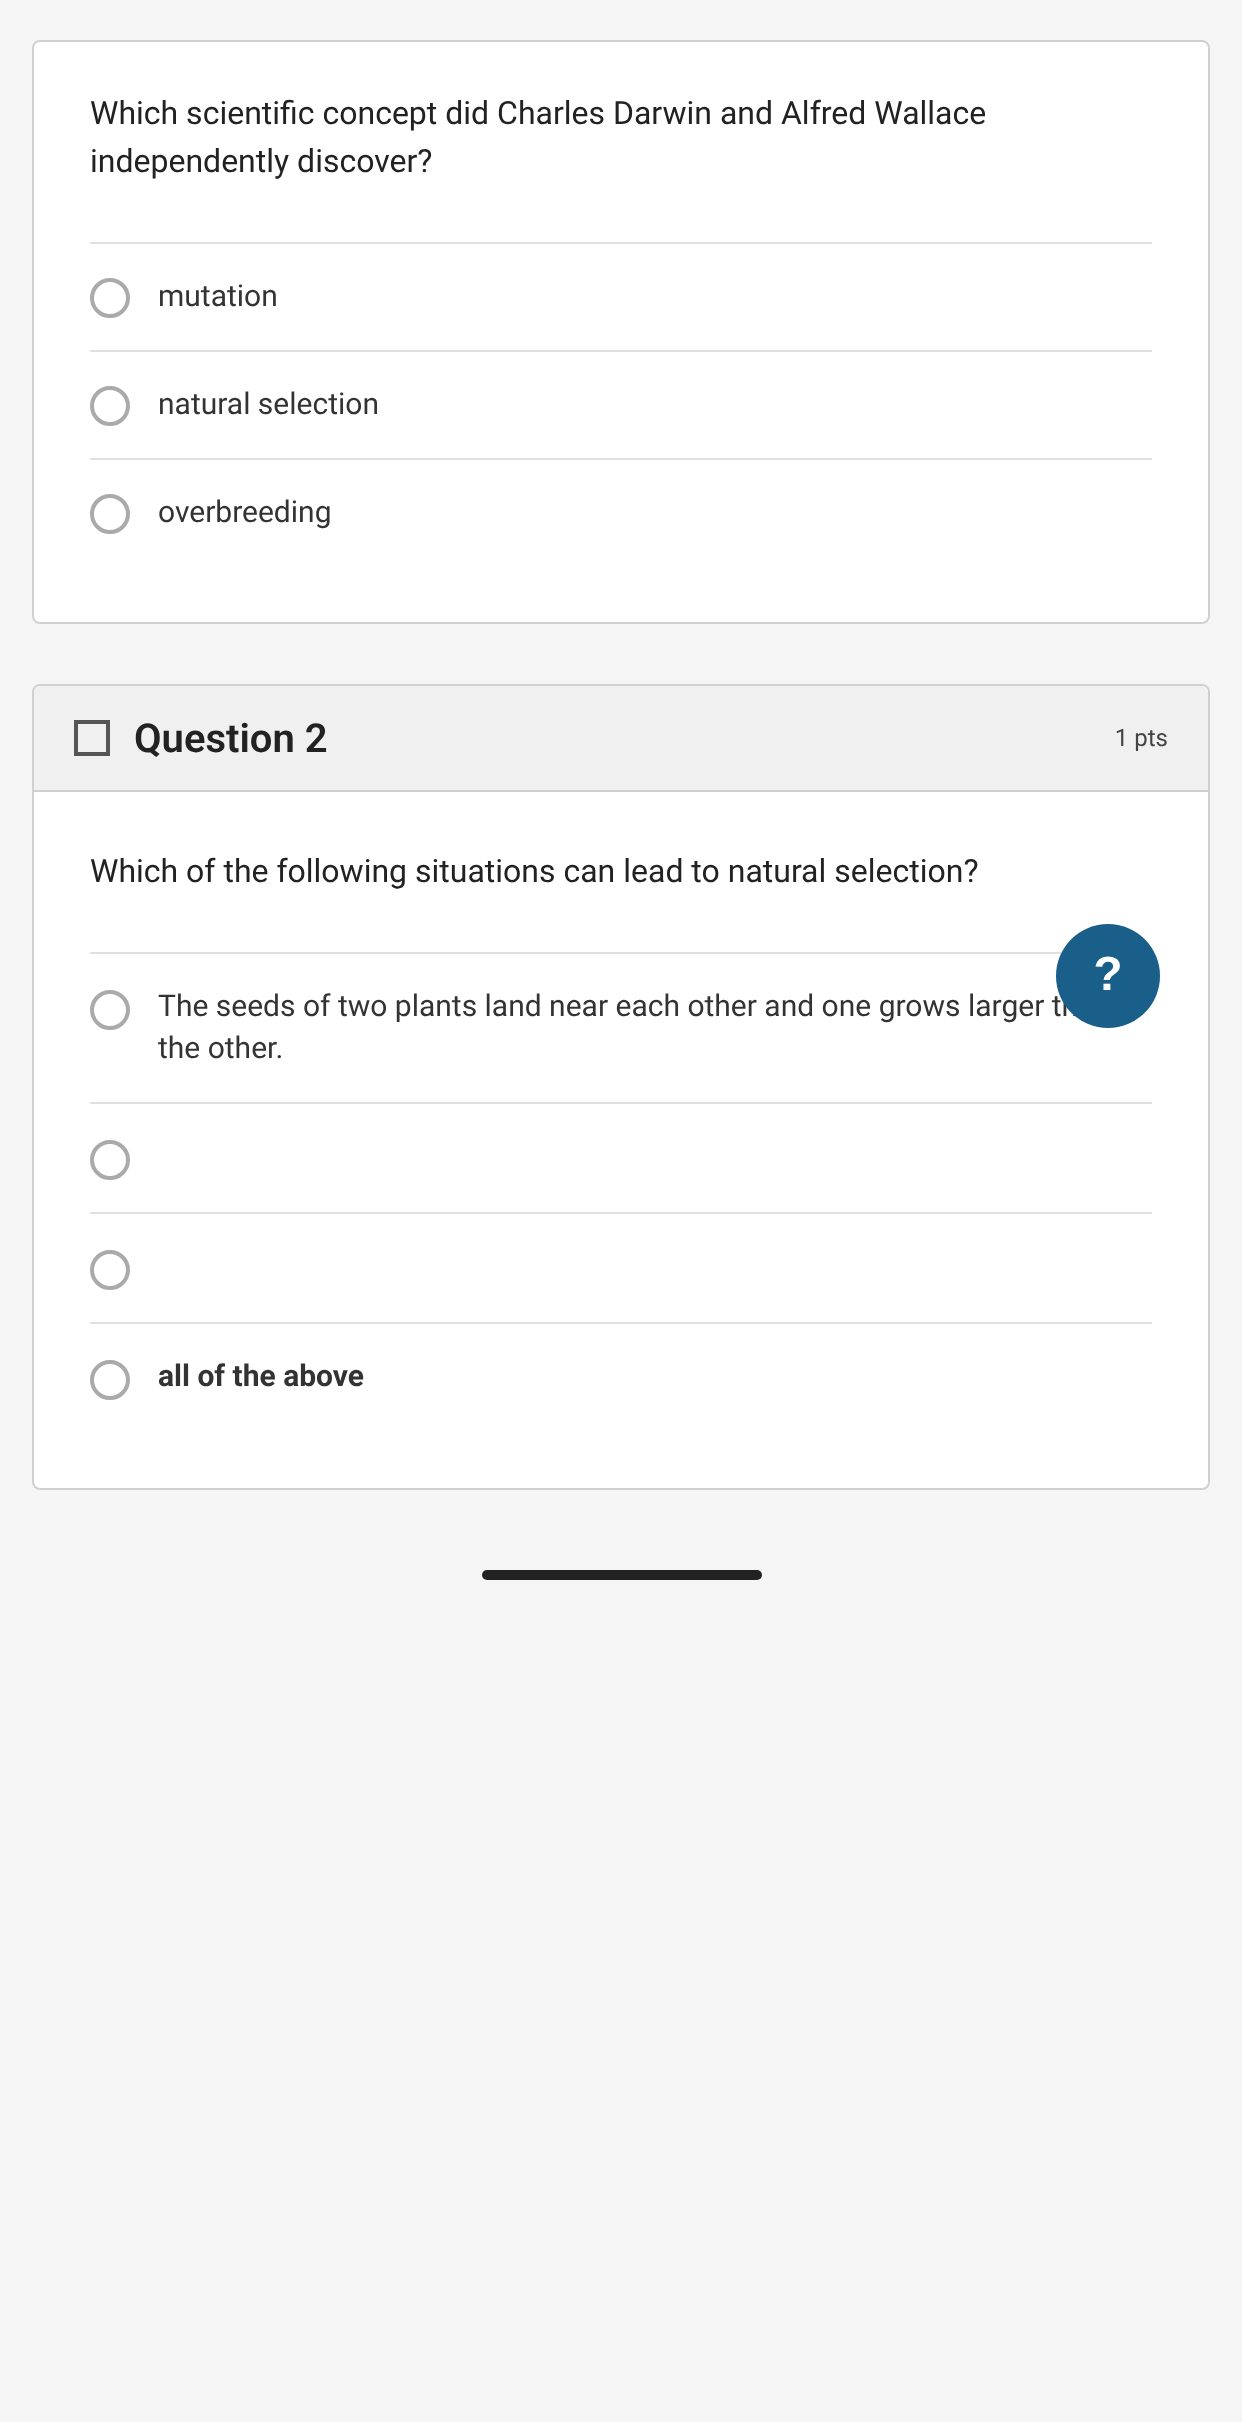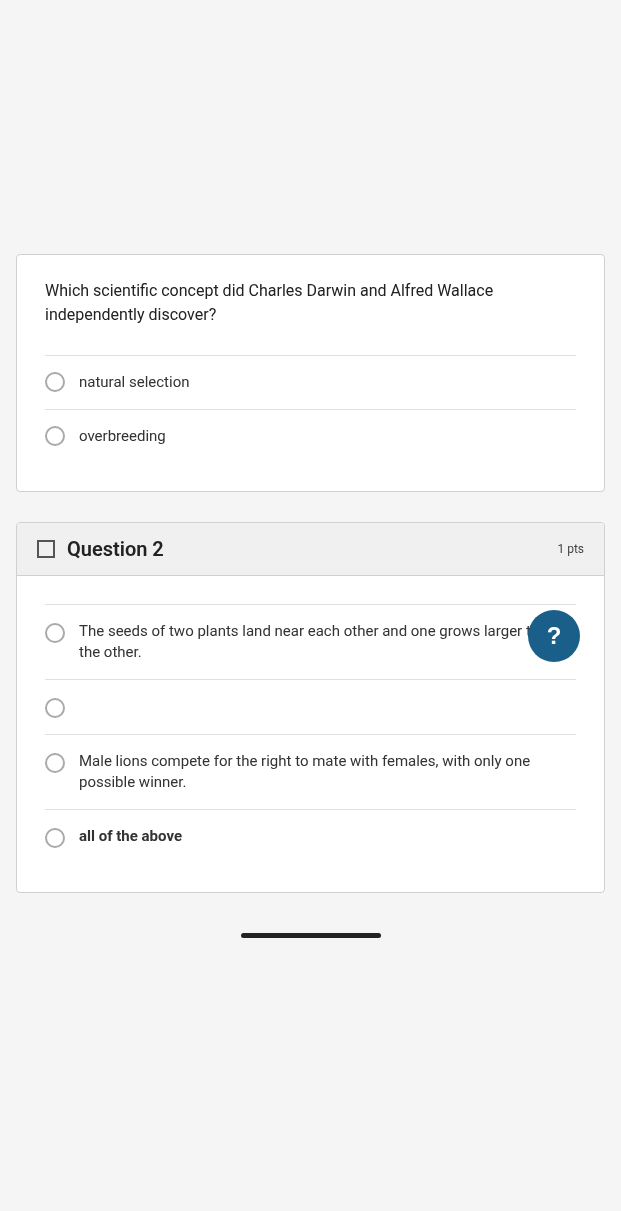--- a/index.html
+++ b/index.html
@@ -18,21 +18,20 @@
     }
 
     .page-container {
       width: 621px;
       min-height: 1211px;
       background: #f5f5f5;
       display: flex;
       flex-direction: column;
       align-items: center;
       padding: 20px 16px 40px 16px;
-      justify-content: center;
     }
 
     .question-card {
       background: #ffffff;
       border: 1px solid #d0d0d0;
       border-radius: 4px;
       width: 100%;
       margin-bottom: 30px;
       overflow: hidden;
     }
@@ -182,20 +181,24 @@
 </head>
 <body>
 
 <div class="page-container">
 
   <div class="question-card">
     <div class="question-card-body">
       <p class="question-text">Which scientific concept did Charles Darwin and Alfred Wallace independently discover?</p>
       <ul class="options-list">
 
+      <li class="option-item">
+      <div class="radio-circle"></div>
+      <span class="option-label">mutation</span>
+    </li>
           <li class="option-item">
       <div class="radio-circle"></div>
       <span class="option-label">natural selection</span>
     </li>
           <li class="option-item">
       <div class="radio-circle"></div>
       <span class="option-label">overbreeding</span>
     </li>
         </ul>
     </div>
@@ -203,32 +206,32 @@
 
   <div class="question-card-2">
     <div class="question-header">
       <div class="question-header-left">
         <span class="question-header-icon"></span>
         <span class="question-header-title">Question 2</span>
       </div>
       <span class="question-header-pts">1 pts</span>
     </div>
     <div class="question-card-2-body">
+      <p class="question-text">Which of the following situations can lead to natural selection?</p>
       <ul class="options-list">
 
       <li class="option-item-multiline">
       <div class="radio-circle"></div>
       <span class="option-label">The seeds of two plants land near each other and one grows larger than the other.</span>
     </li>
           <li class="option-item-multiline">
       <div class="radio-circle"></div>
     </li>
           <li class="option-item-multiline">
       <div class="radio-circle"></div>
-      <span class="option-label">Male lions compete for the right to mate with females, with only one possible winner.</span>
     </li>
           <li class="option-item-multiline">
       <div class="radio-circle"></div>
       <span class="option-label">all of the above</span>
     </li>
         </ul>
       <button class="help-button" aria-label="Help">
         <span class="help-button-icon">?</span>
       </button>
     </div>

